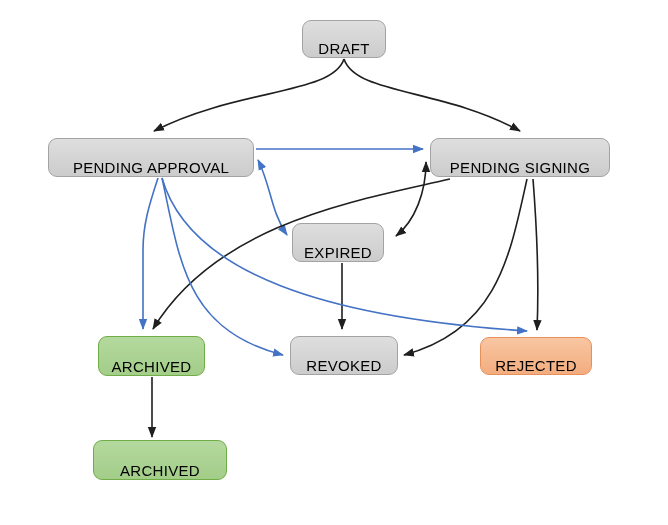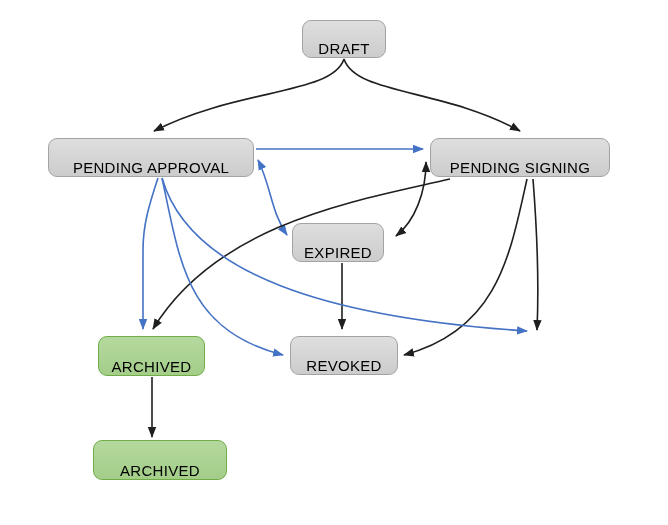--- a/index.html
+++ b/index.html
@@ -85,18 +85,21 @@
   </div>
 
   <div class="node green" style="left:98px;top:336px;width:107px;height:40px;">
     <span>ARCHIVED</span>
   </div>
 
   <div class="node gray" style="left:290px;top:336px;width:108px;height:39px;">
     <span>REVOKED</span>
   </div>
 
+  <div class="node orange" style="left:480px;top:337px;width:112px;height:38px;">
+    <span>REJECTED</span>
+  </div>
 
   <div class="node green" style="left:93px;top:440px;width:134px;height:40px;">
     <span>ARCHIVED</span>
   </div>
 
 </div>
 
 </body></html>

